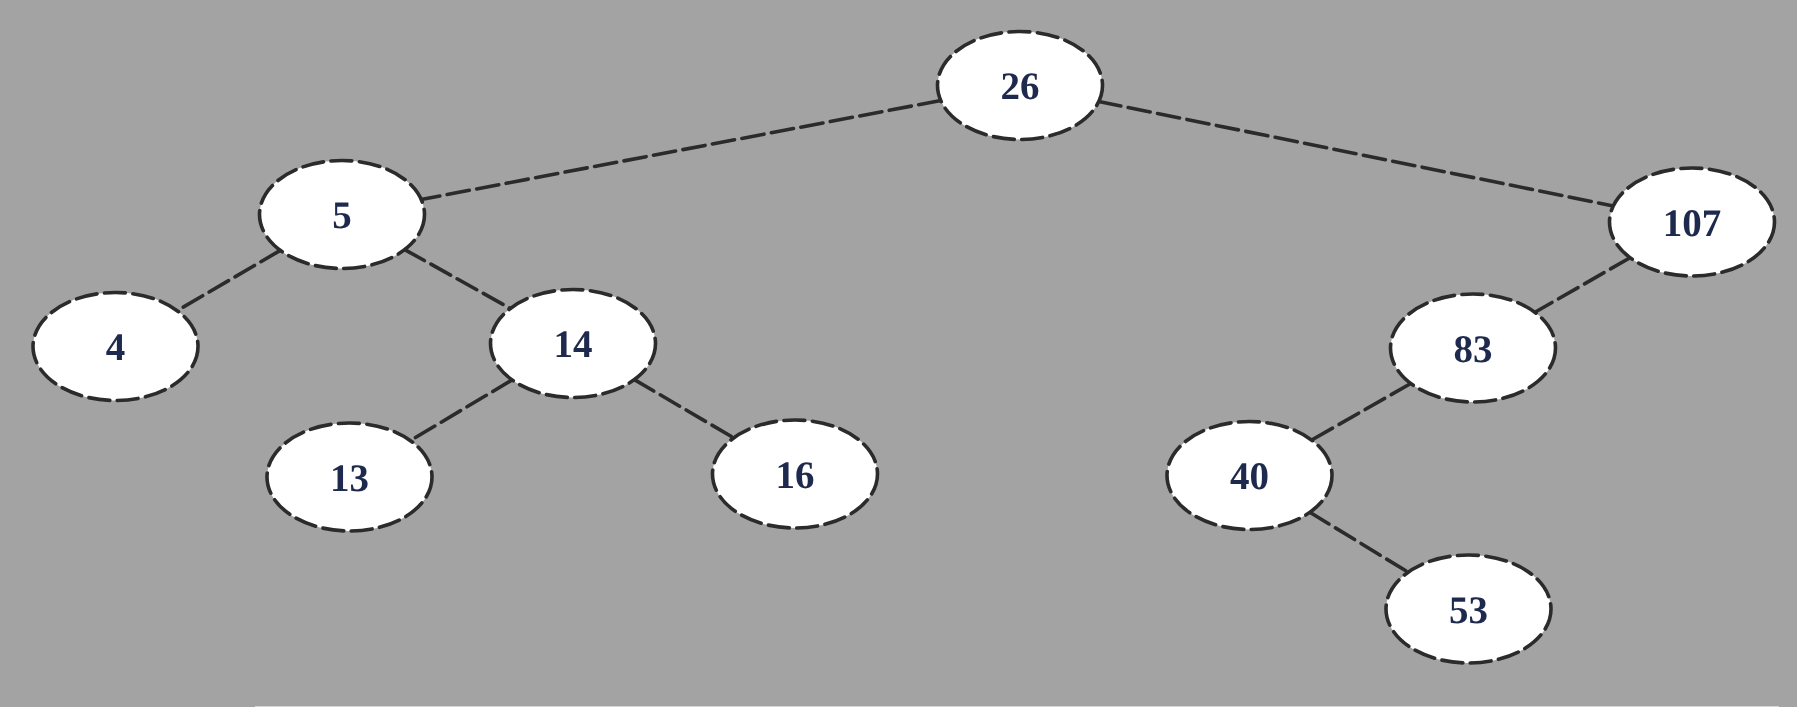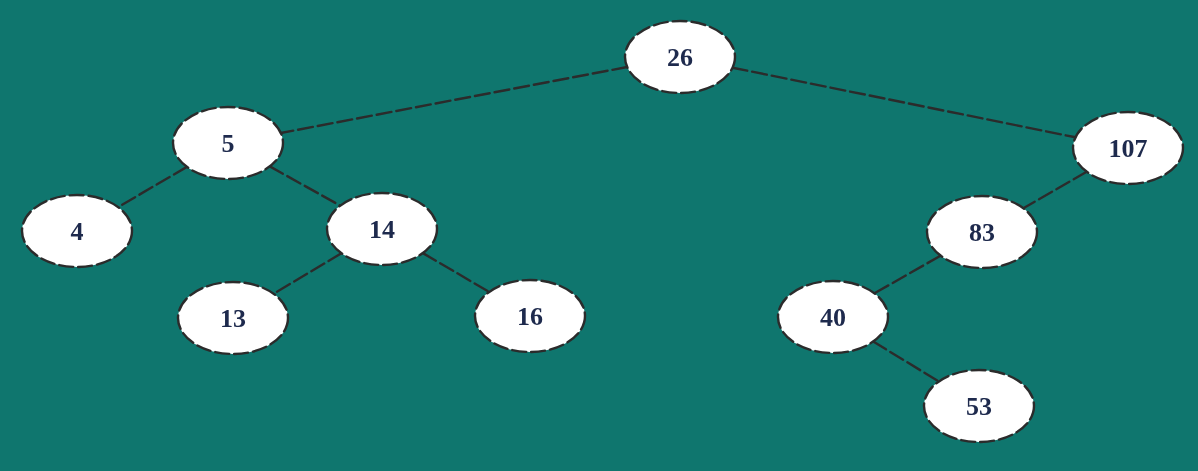--- a/index.html
+++ b/index.html
@@ -5,21 +5,21 @@
   html, body {
     margin: 0;
     padding: 0;
     background: #ffffff;
     font-family: "Liberation Serif", serif;
   }
   .stage {
     position: relative;
     width: 1198px;
     height: 471px;
-    background: #0f766e;
+    background: #a3a3a3;
     overflow: hidden;
   }
   svg { display: block; }
   .tree-edge {
     fill: none;
     stroke: #2b2b2b;
     stroke-width: 2.4;
     stroke-linecap: round;
     stroke-dasharray: 15 5;
   }

